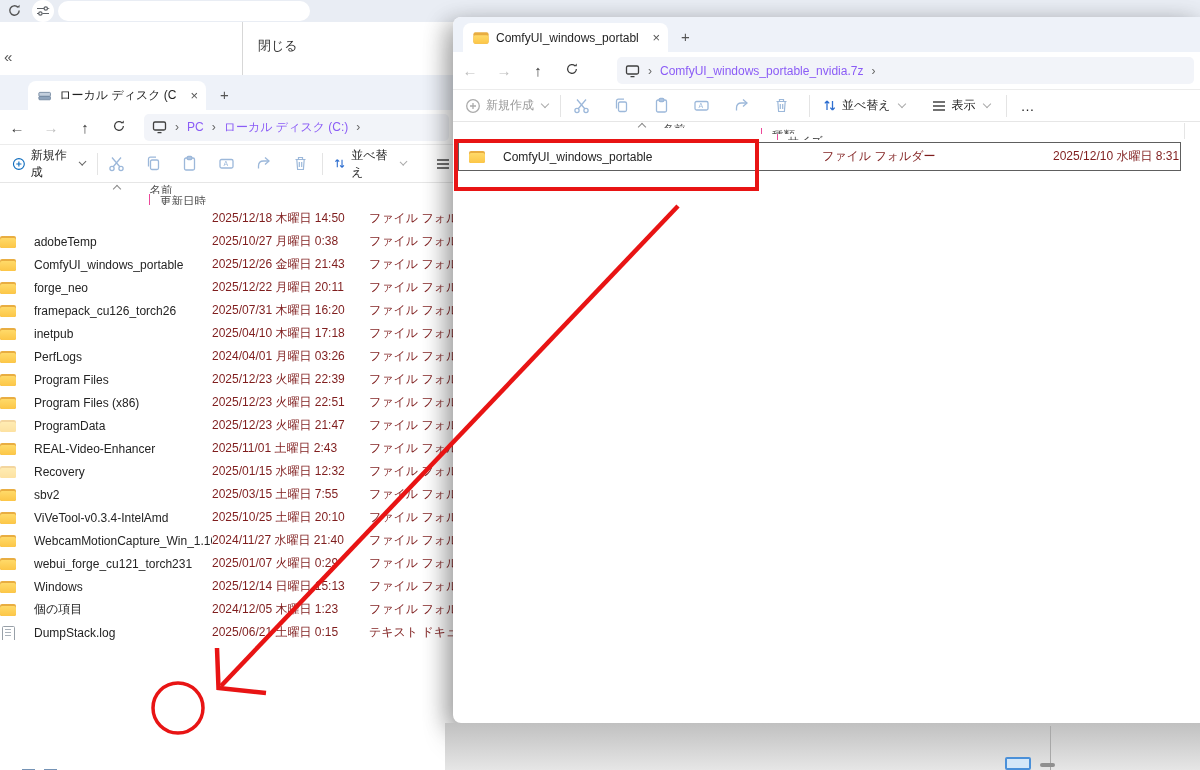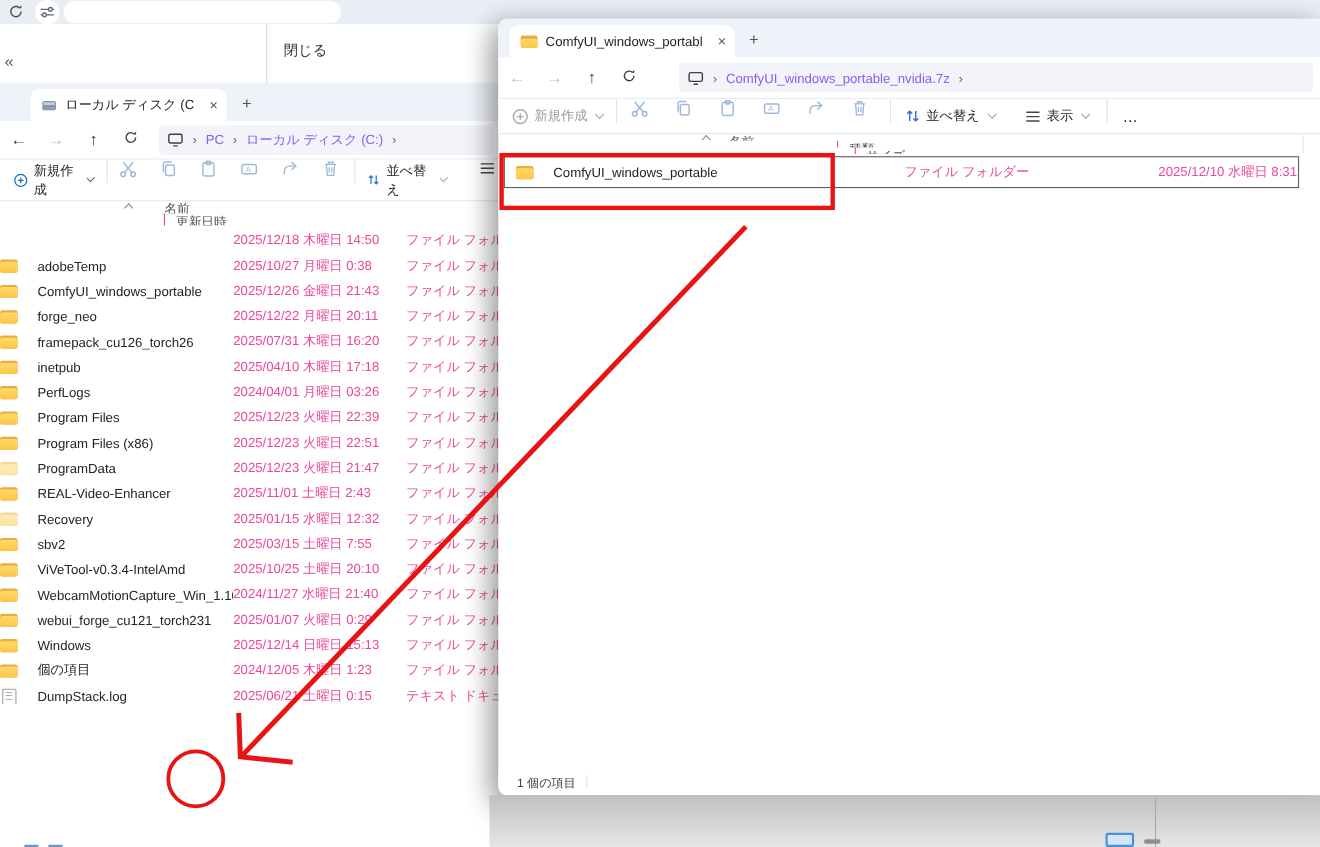--- a/index.html
+++ b/index.html
@@ -30,38 +30,38 @@
   .tab .tlabel { font-size:12px; color:#1f1f1f; white-space:nowrap; overflow:hidden; }
   .tab .tclose { font-size:13px; color:#555; margin-left:6px; }
   .tab-plus { position:absolute; bottom:7px; font-size:15px; color:#555; }
   .addrbar { position:absolute; left:0; right:0; background:#fff; display:flex; align-items:center; }
   .nav { font-size:15px; width:34px; text-align:center; }
   .crumbpill { height:27px; background:#f2f4f9; border-radius:5px; display:flex;
     align-items:center; padding:0 8px; gap:8px; flex:1; margin-right:6px; }
   .crumb { font-size:12px; color:#8b5cf6; white-space:nowrap; }
   .csep { font-size:12px; color:#666; }
   .toolbar { position:absolute; left:0; right:0; background:#fff; border-top:1px solid #ececec;
-    border-bottom:1px solid #e6e6e6; display:flex; }
+    border-bottom:1px solid #e6e6e6; display:flex; align-items:center; }
   .tbtn { display:flex; align-items:center; gap:5px; font-size:12px; color:#1f1f1f; }
   .tbtn.gray { color:#9b9b9b; }
   .icbtn { width:28px; display:flex; justify-content:center; }
   .tdiv { width:1px; height:22px; background:#e4e4e4; }
   .chev { display:inline-block; width:6px; height:6px; border-right:1.2px solid #666;
     border-bottom:1.2px solid #666; transform:rotate(45deg); margin:0 0 3px 3px; }
   .chev.light { border-color:#aaa; }
   .hdrrow { position:absolute; left:0; right:0; display:flex; align-items:center;flex-direction:column; }
   .hdr { font-size:11.5px; color:#4c4c4c; white-space:nowrap; overflow:hidden; }
   .hsep { border-left:1px solid #ec4899; height:16px; }
   .sortup { position:absolute; width:6px; height:6px; border-left:1.2px solid #8a8a8a;
     border-top:1.2px solid #8a8a8a; transform:rotate(45deg); }
   .rows { position:absolute; left:0; right:0; }
   .row { display:flex; align-items:center; height:23px; }
   .cell { white-space:nowrap; overflow:hidden; font-size:12px; color:#242424; }
   .c-namewrap { display:flex; align-items:center; gap:18px; }
-  .c-date,.c-type,.c-size { color:#ec4899; }
+  .c-date,.c-type,.c-size { color:#7f1d1d; }
 
   
   .file-icon { position:relative; width:16px; height:12px; flex:0 0 16px; }
   .ic-folder::before,.ic-folder-light::before { content:""; position:absolute; left:0; top:0;
     width:16px; height:12px; background:linear-gradient(180deg,#e9ae42,#e2a438); border-radius:2px; }
   .ic-folder::after,.ic-folder-light::after { content:""; position:absolute; left:0; top:2.5px;
     width:16px; height:9.5px; background:linear-gradient(180deg,#ffda69,#fcc647); border-radius:2px; }
   .ic-folder-light { opacity:.5; }
   .ic-doc::before { content:""; position:absolute; left:2px; top:-1px; width:11px; height:14px;
     background:#fff; border:1px solid #98a0a8; border-radius:1.5px; }
@@ -533,24 +533,20 @@
   <div class="row selected">
     <span class="cell c-namewrap">
             <span class="file-icon ic-folder"></span>
             <span class="c-name">ComfyUI_windows_portable</span>
           </span>
     <span class="cell c-type">ファイル フォルダー</span>
     <span class="cell c-size"></span>
     <span class="cell c-date">2025/12/10 水曜日 8:31</span>
   </div>
 </div>
-    <div id="statusbar">
-      <span class="stext">1 個の項目</span>
-      <span class="sdiv"></span>
-    </div>
   </div>
 
   <div id="underband" class="abs">
     <span class="vline"></span>
   </div>
   <div id="mini-win-icon" class="abs"></div>
   <div id="mini-dash" class="abs"></div>
   <div id="clipped-glyphs" class="abs"><i></i><i></i></div>
 
   <svg id="anno">

